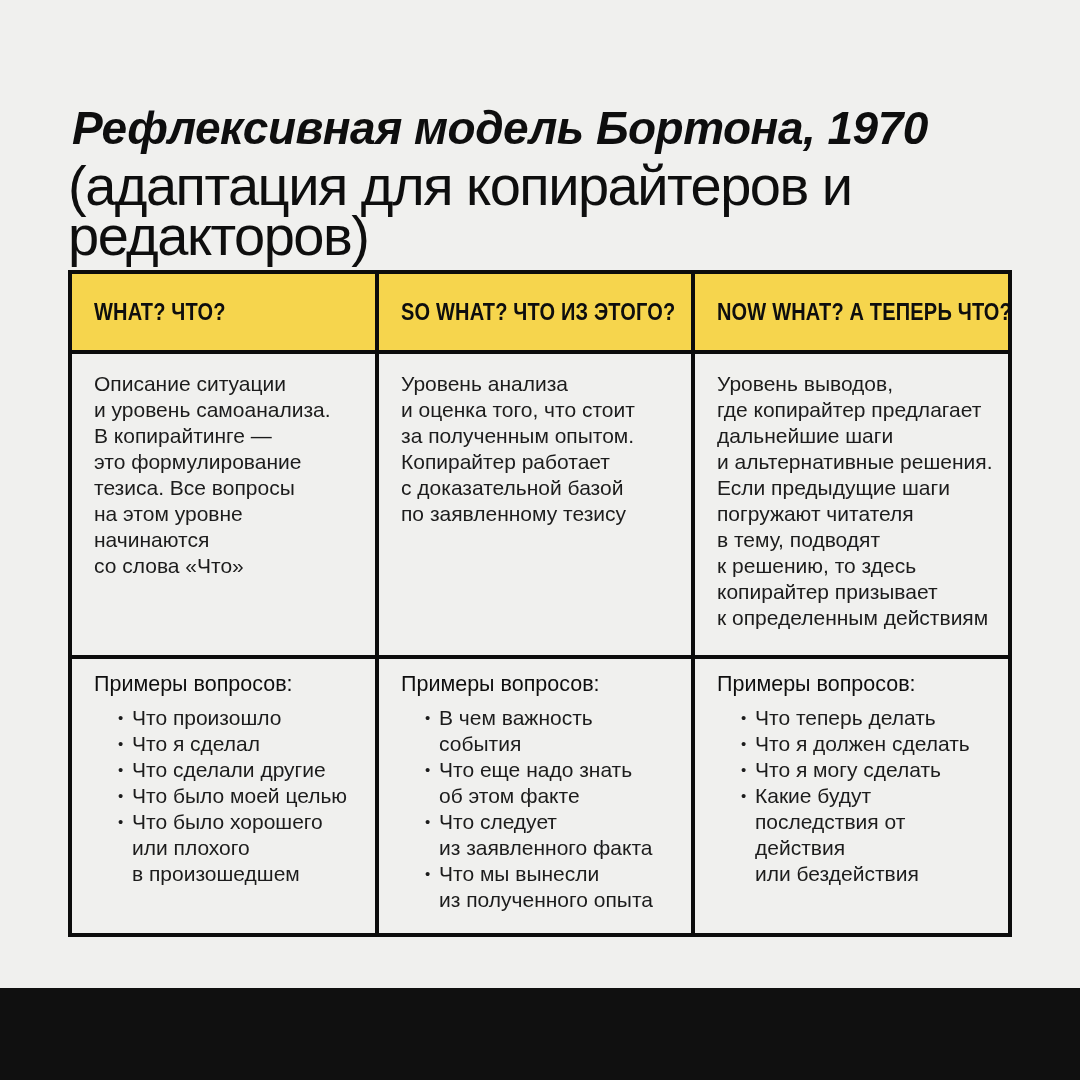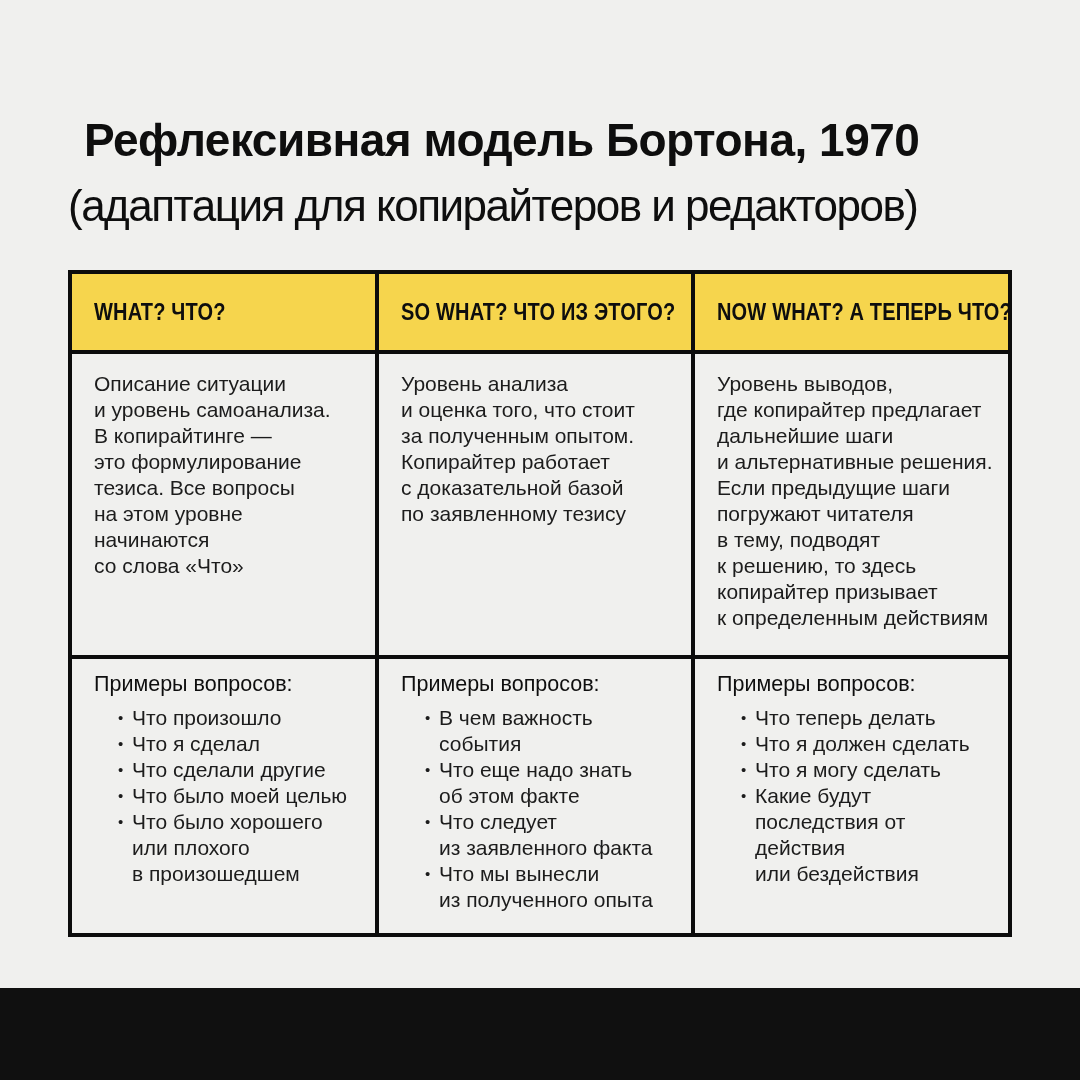--- a/index.html
+++ b/index.html
@@ -21,29 +21,30 @@
     background:var(--page-bg);
     overflow:hidden;
   }
 
   
   .title-block{
     position:absolute;left:68px;top:99px;right:40px;
     color:var(--heading);
   }
   .title-main{
-    margin:16px;
+    margin:4px;
     font-size:46px;
     line-height:50px;
     font-weight:700;
     letter-spacing:-0.5px;
+    font-style:italic;
   }
   .title-sub{
     margin-top:8px;
-    font-size:44px;
+    font-size:56px;
     line-height:50px;
     font-weight:400;
     letter-spacing:-1.5px;
   }
 
   
   .table{
     position:absolute;left:68px;top:270px;width:944px;
     border:4px solid var(--line);
     box-sizing:border-box;

